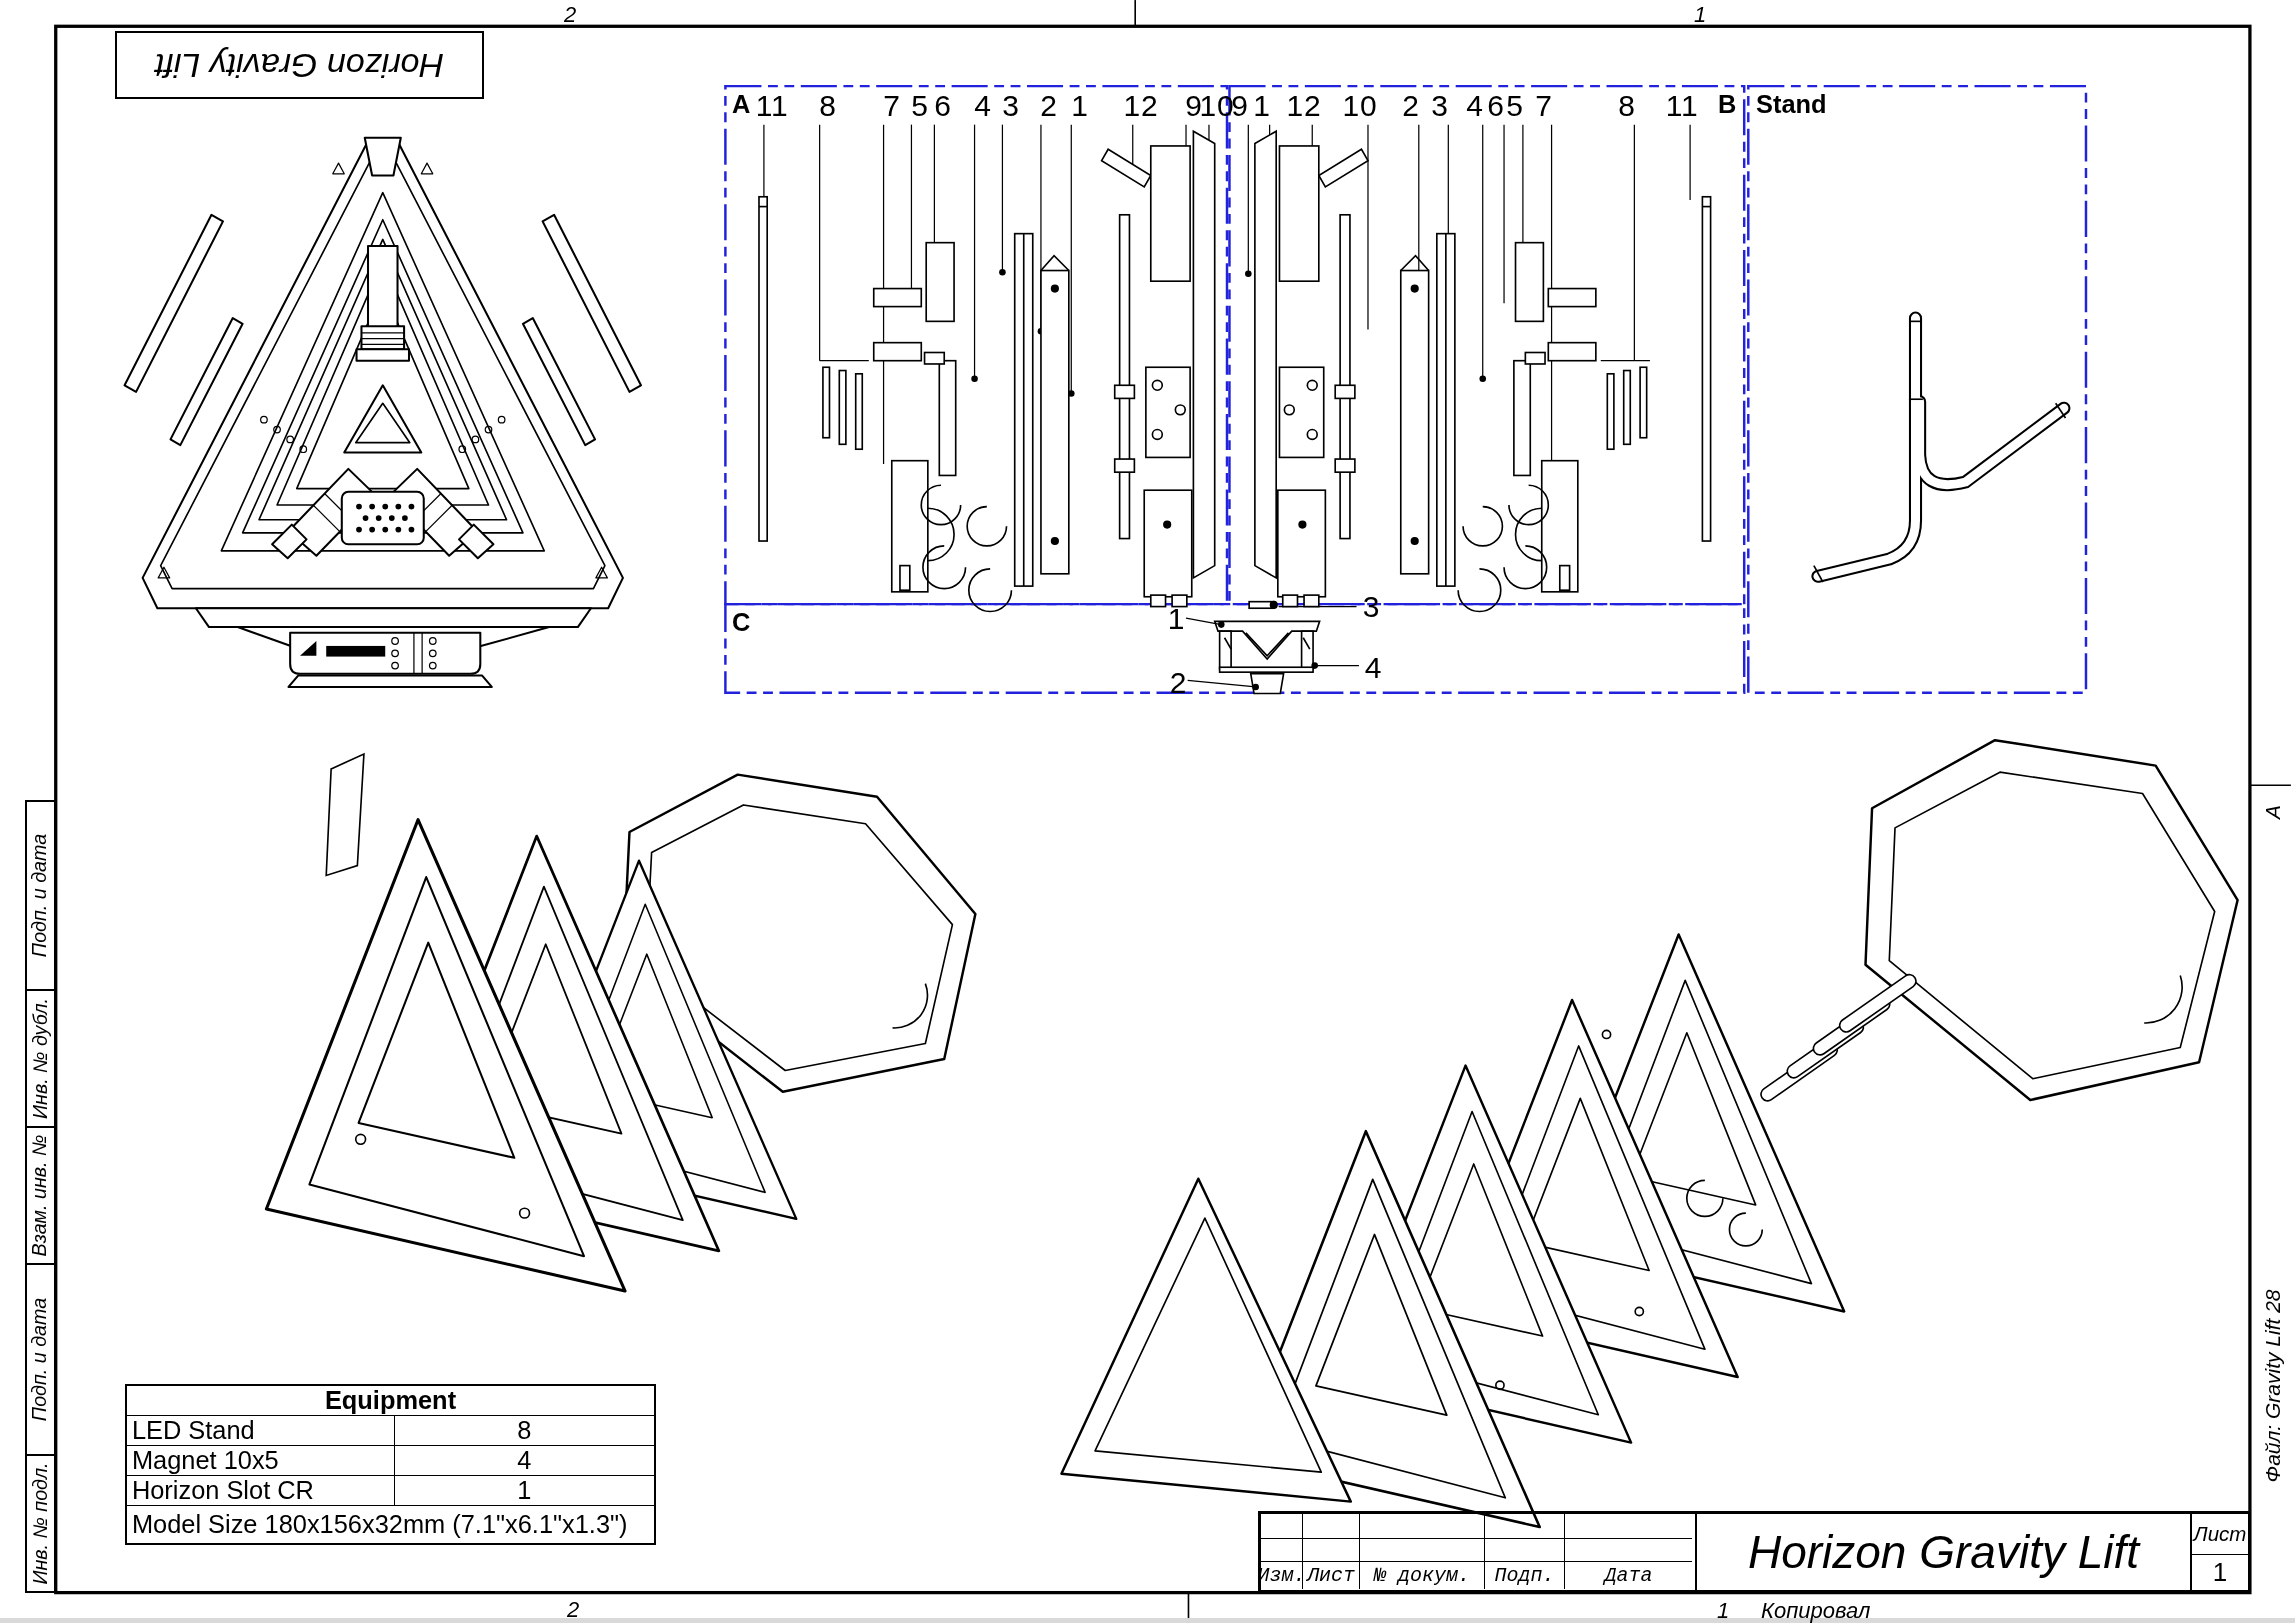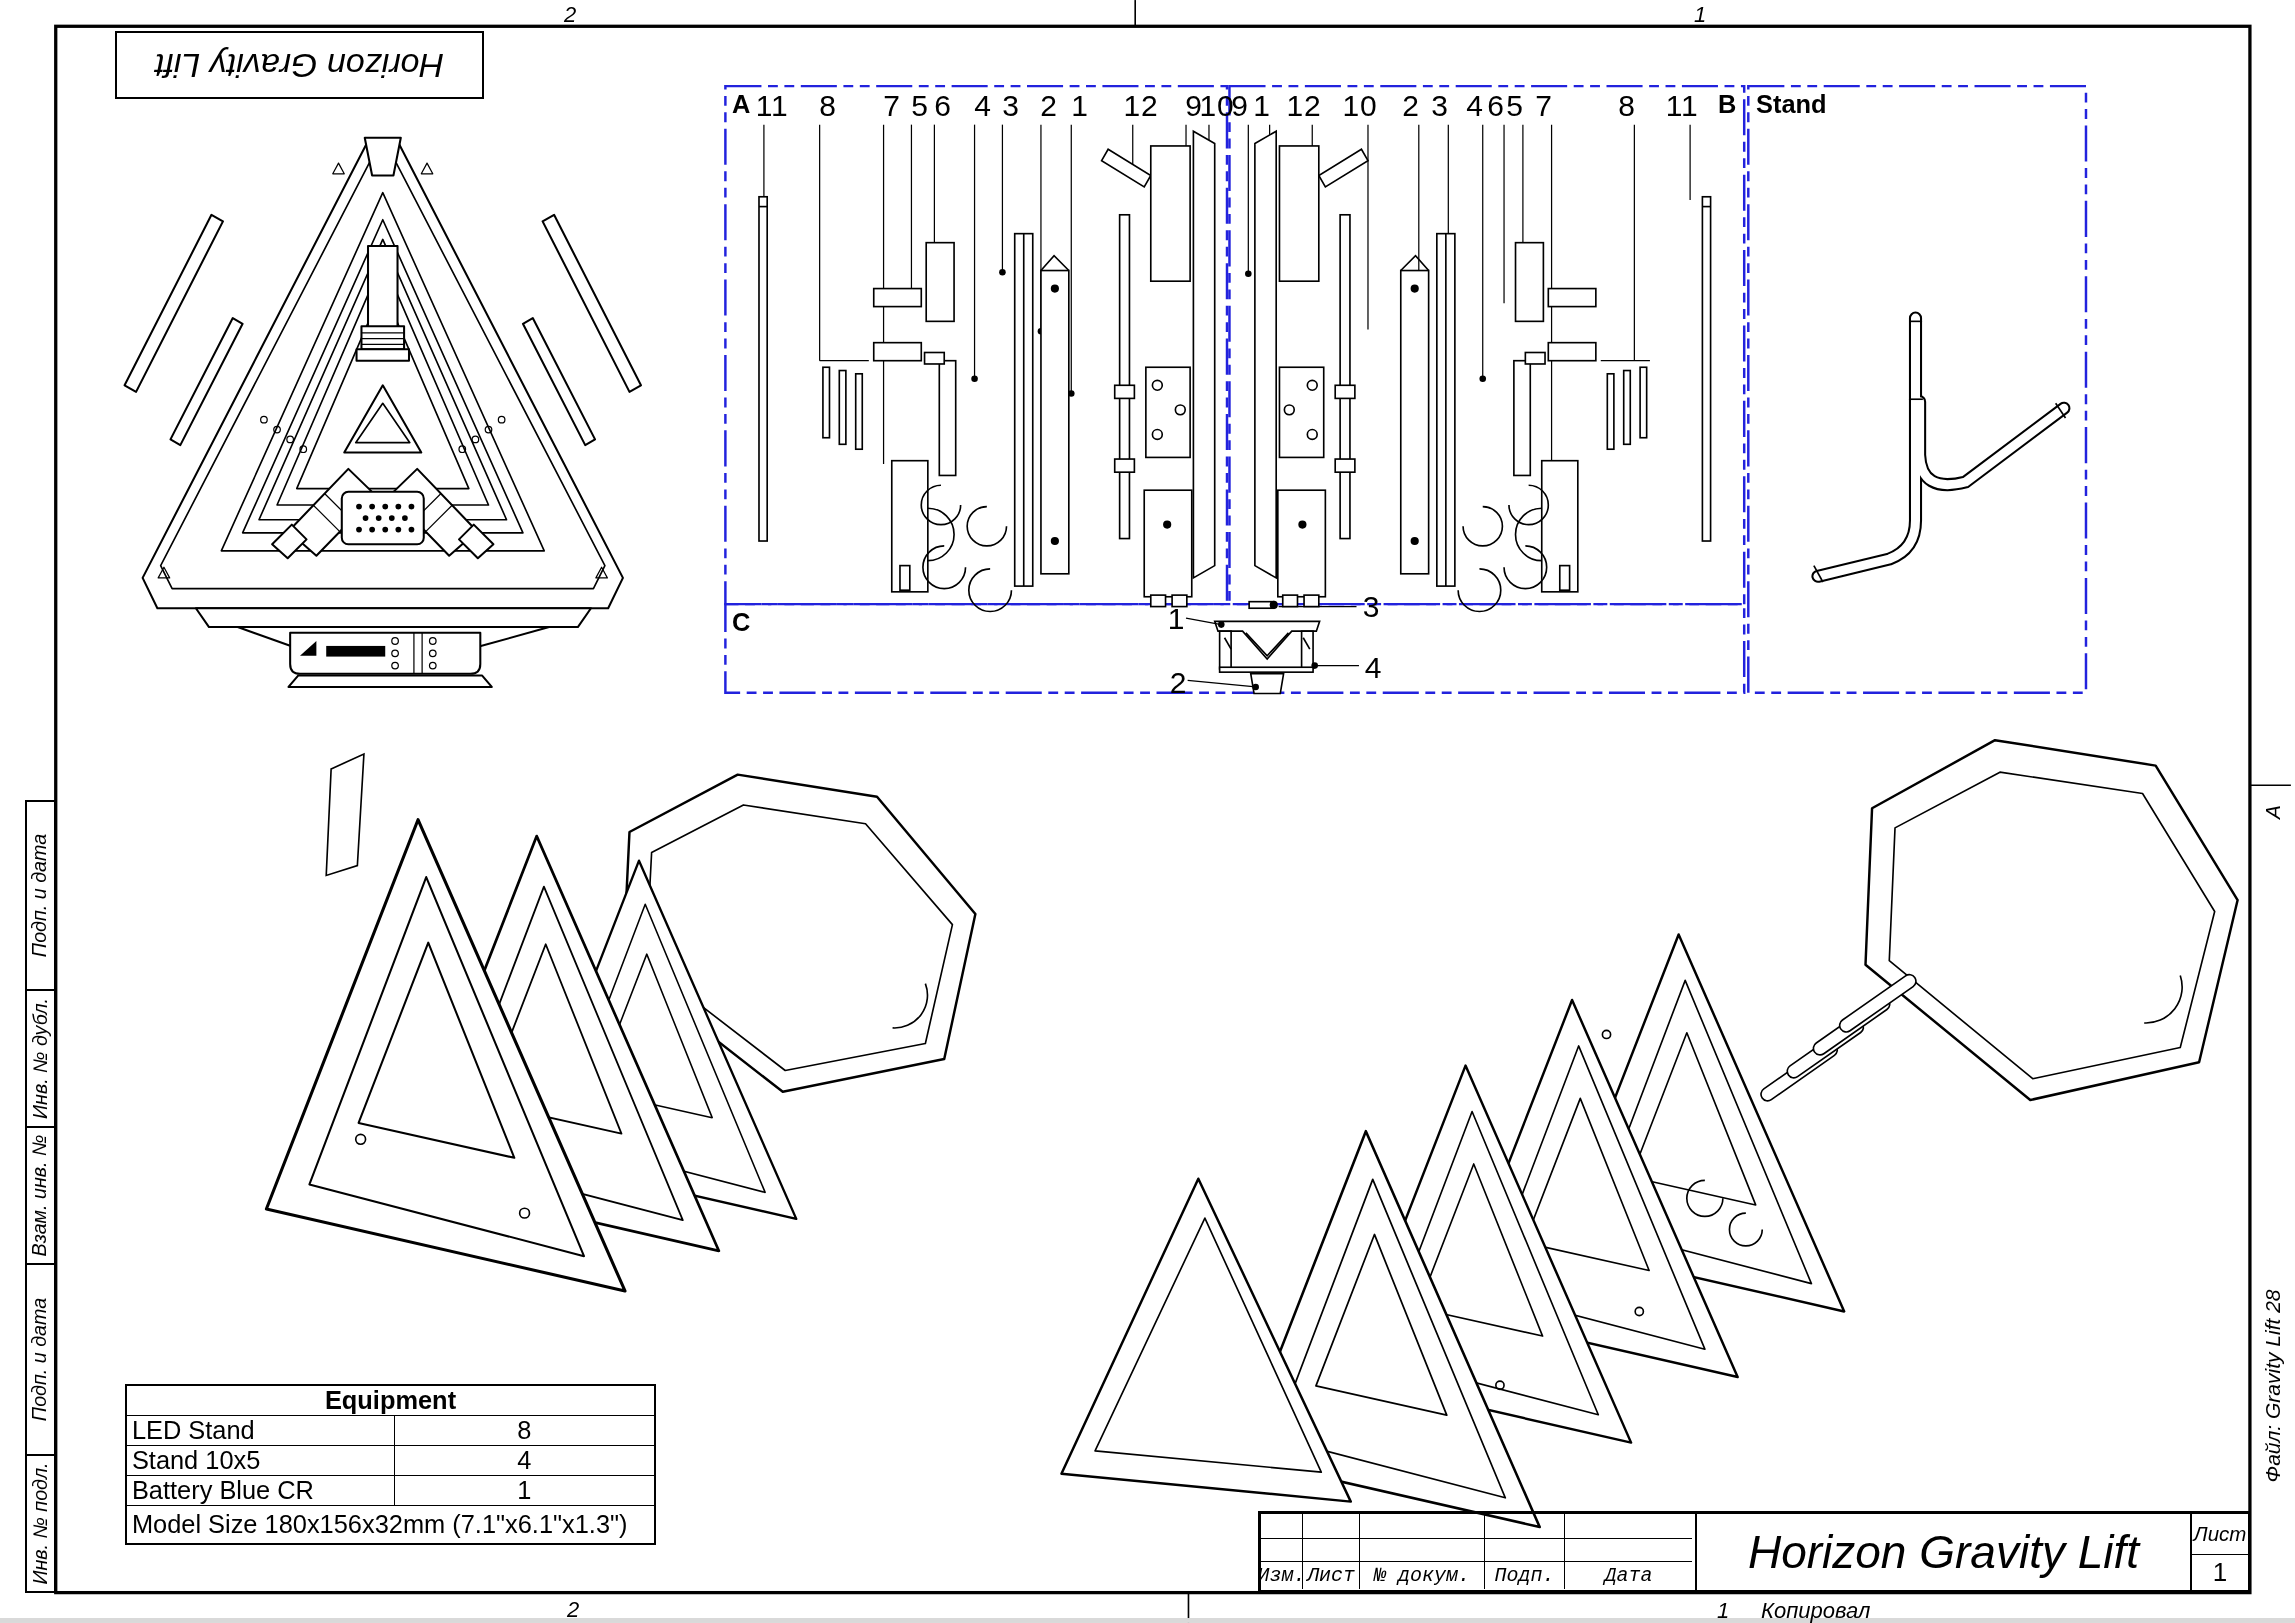--- a/index.html
+++ b/index.html
@@ -412,25 +412,25 @@
 <table class="equip">
   <tbody>
         <tr>
           <th colspan="2">Equipment</th>
         </tr>
   <tr>
           <td>LED Stand</td>
           <td class="qty">8</td>
         </tr>
   <tr>
-          <td>Stand 10x5</td>
+          <td>Magnet 10x5</td>
           <td class="qty">4</td>
         </tr>
   <tr>
-          <td>Battery Blue CR</td>
+          <td>Horizon Slot CR</td>
           <td class="qty">1</td>
         </tr>
   <tr class="footer">
           <td colspan="2">Model Size 180x156x32mm (7.1"x6.1"x1.3")</td>
         </tr>
 </tbody>
     </table>
 
 <div class="abs tblock">
   <div class="tb-left">

